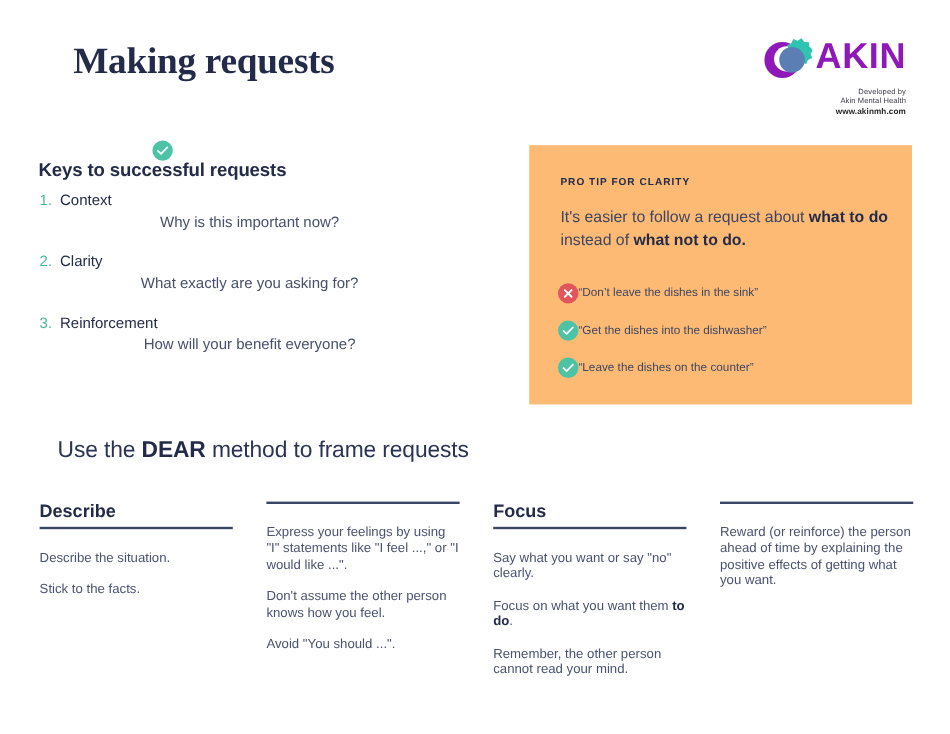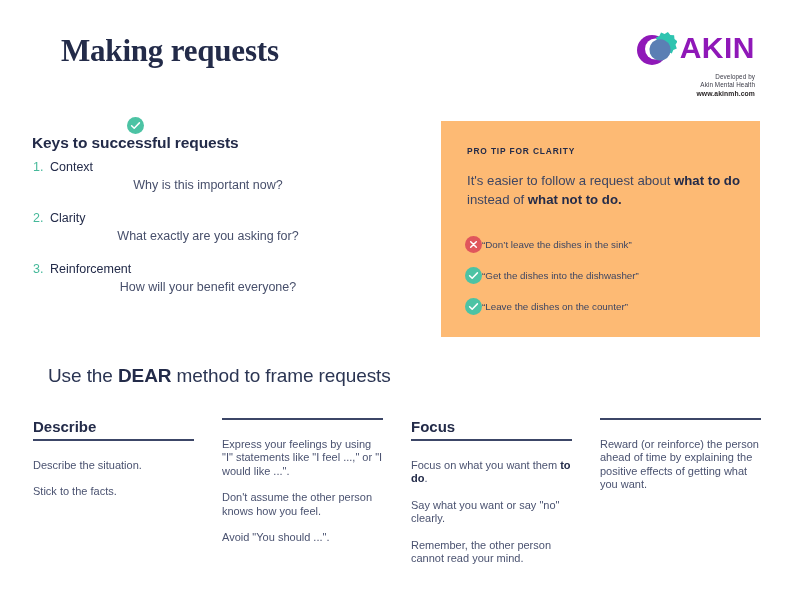--- a/index.html
+++ b/index.html
@@ -330,22 +330,22 @@
   <div class="dear-col">
     <div class="dear-rule"></div>
     <p class="dear-p">Express your feelings by using "I" statements like "I feel ...," or "I would like ...".</p>
     <p class="dear-p">Don't assume the other person knows how you feel.</p>
     <p class="dear-p">Avoid "You should ...".</p>
   </div>
 
   <div class="dear-col">
     <div class="dear-col-title">Focus</div>
     <div class="dear-rule"></div>
+    <p class="dear-p">Say what you want or say "no" clearly.</p>
     <p class="dear-p"><span>Focus on what you want them </span><b>to do</b><span>.</span></p>
-    <p class="dear-p">Say what you want or say "no" clearly.</p>
     <p class="dear-p">Remember, the other person cannot read your mind.</p>
   </div>
 
   <div class="dear-col">
     <div class="dear-rule"></div>
     <p class="dear-p">Reward (or reinforce) the person ahead of time by explaining the positive effects of getting what you want.</p>
   </div>
 
 </div>
 

